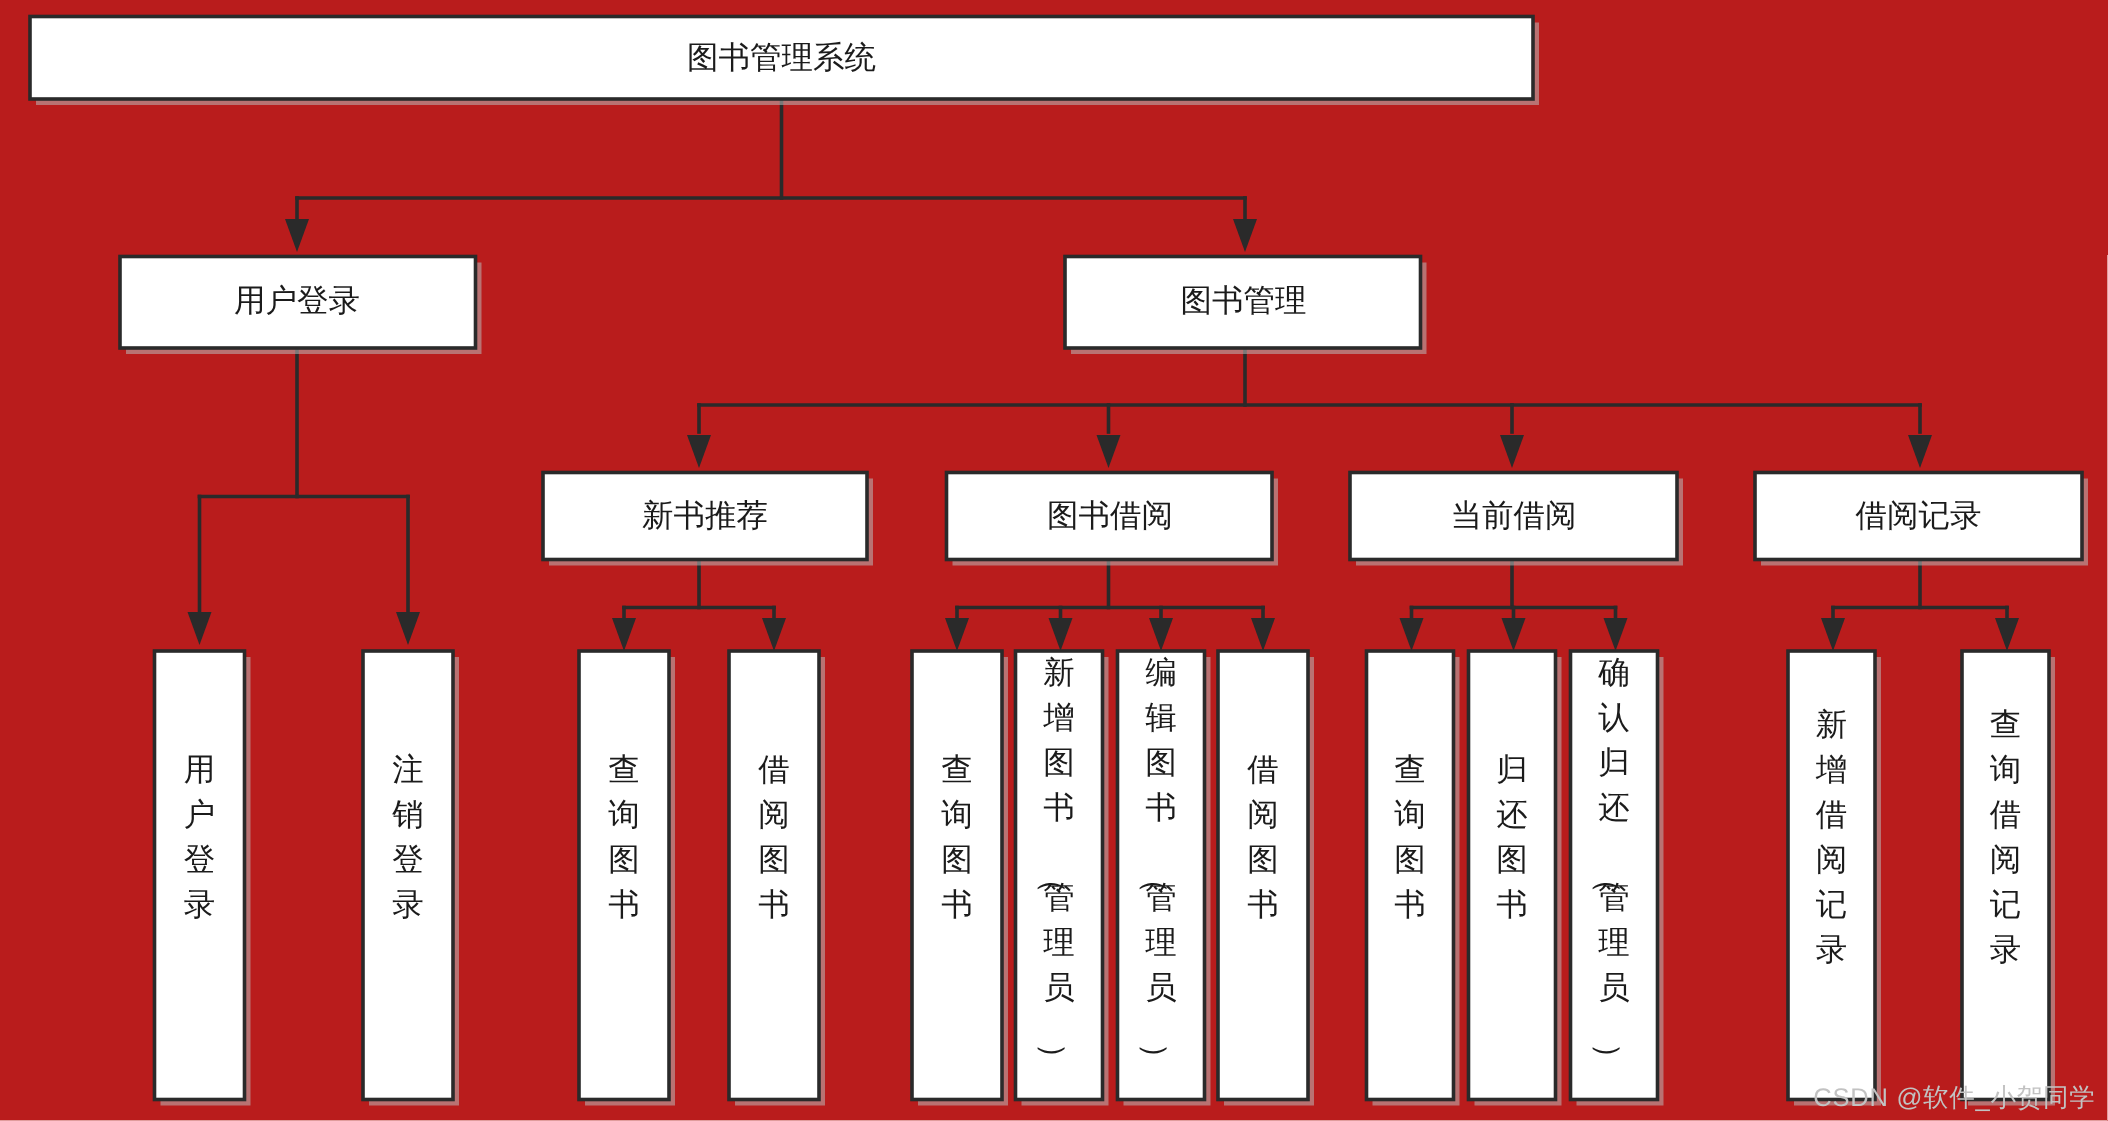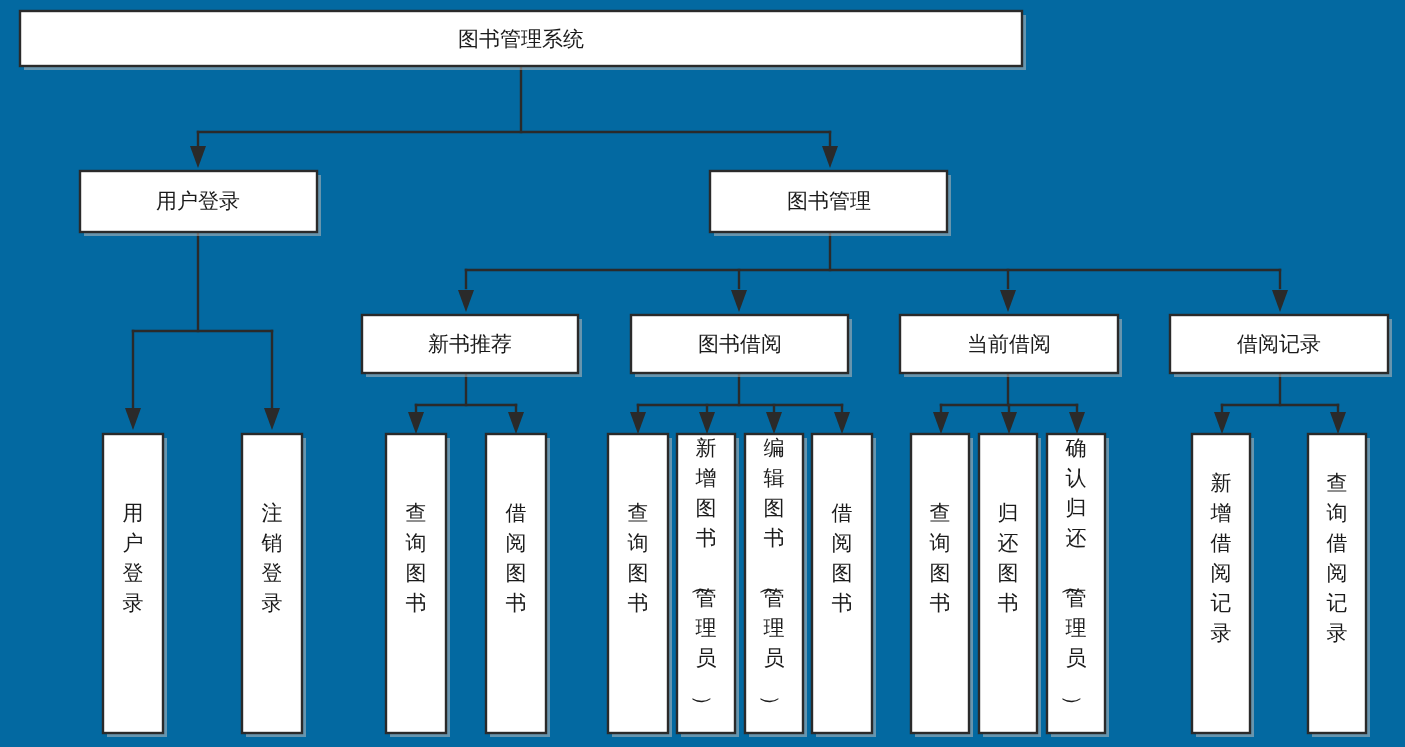--- a/index.html
+++ b/index.html
@@ -7,21 +7,21 @@
     padding: 0;
     background: #ffffff;
   }
   body {
     font-family: "Liberation Sans", "DejaVu Sans", sans-serif;
   }
   #stage {
     position: relative;
     width: 1405px;
     height: 747px;
-    background: #0369a1;
+    background: #b91c1c;
     overflow: hidden;
   }
   svg.diagram {
     position: absolute;
     left: 0;
     top: 0;
     width: 1405px;
     height: 747px;
   }
   .node-box {
@@ -294,13 +294,14 @@
     </g>
 
     <g>
       <rect class="node-shadow" x="1312" y="438" width="58" height="299"></rect>
       <rect class="node-box" x="1308" y="434" width="58" height="299"></rect>
       <text class="node-label-v" x="1337" y="490"><tspan x="1337" y="490">查</tspan><tspan x="1337" y="520">询</tspan><tspan x="1337" y="550">借</tspan><tspan x="1337" y="580">阅</tspan><tspan x="1337" y="610">记</tspan><tspan x="1337" y="640">录</tspan></text>
     </g>
 
   </svg>
 
+  <div class="watermark">CSDN @软件_小贺同学</div>
 </div>
 
 </body></html>

